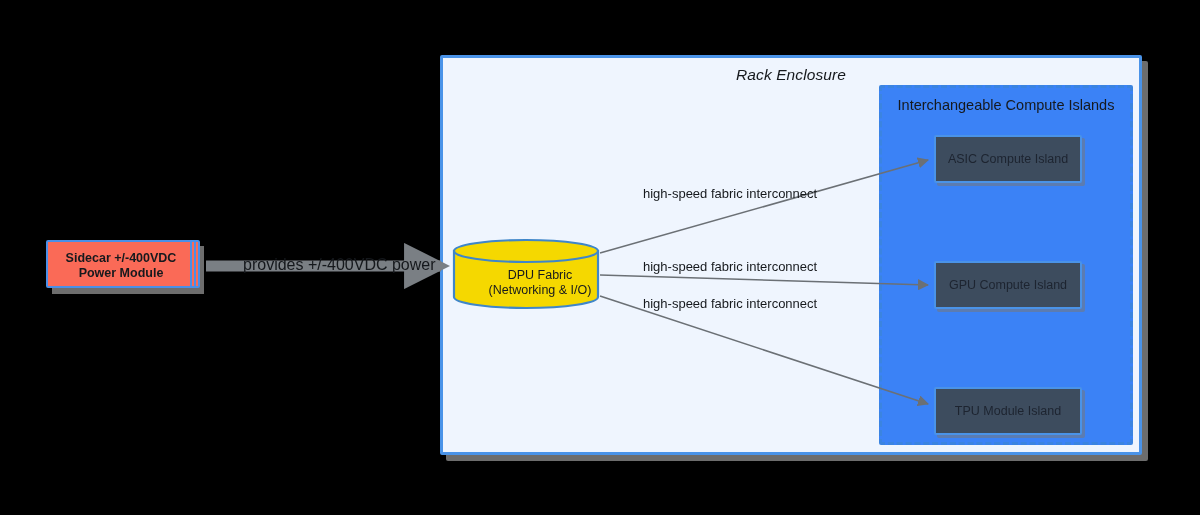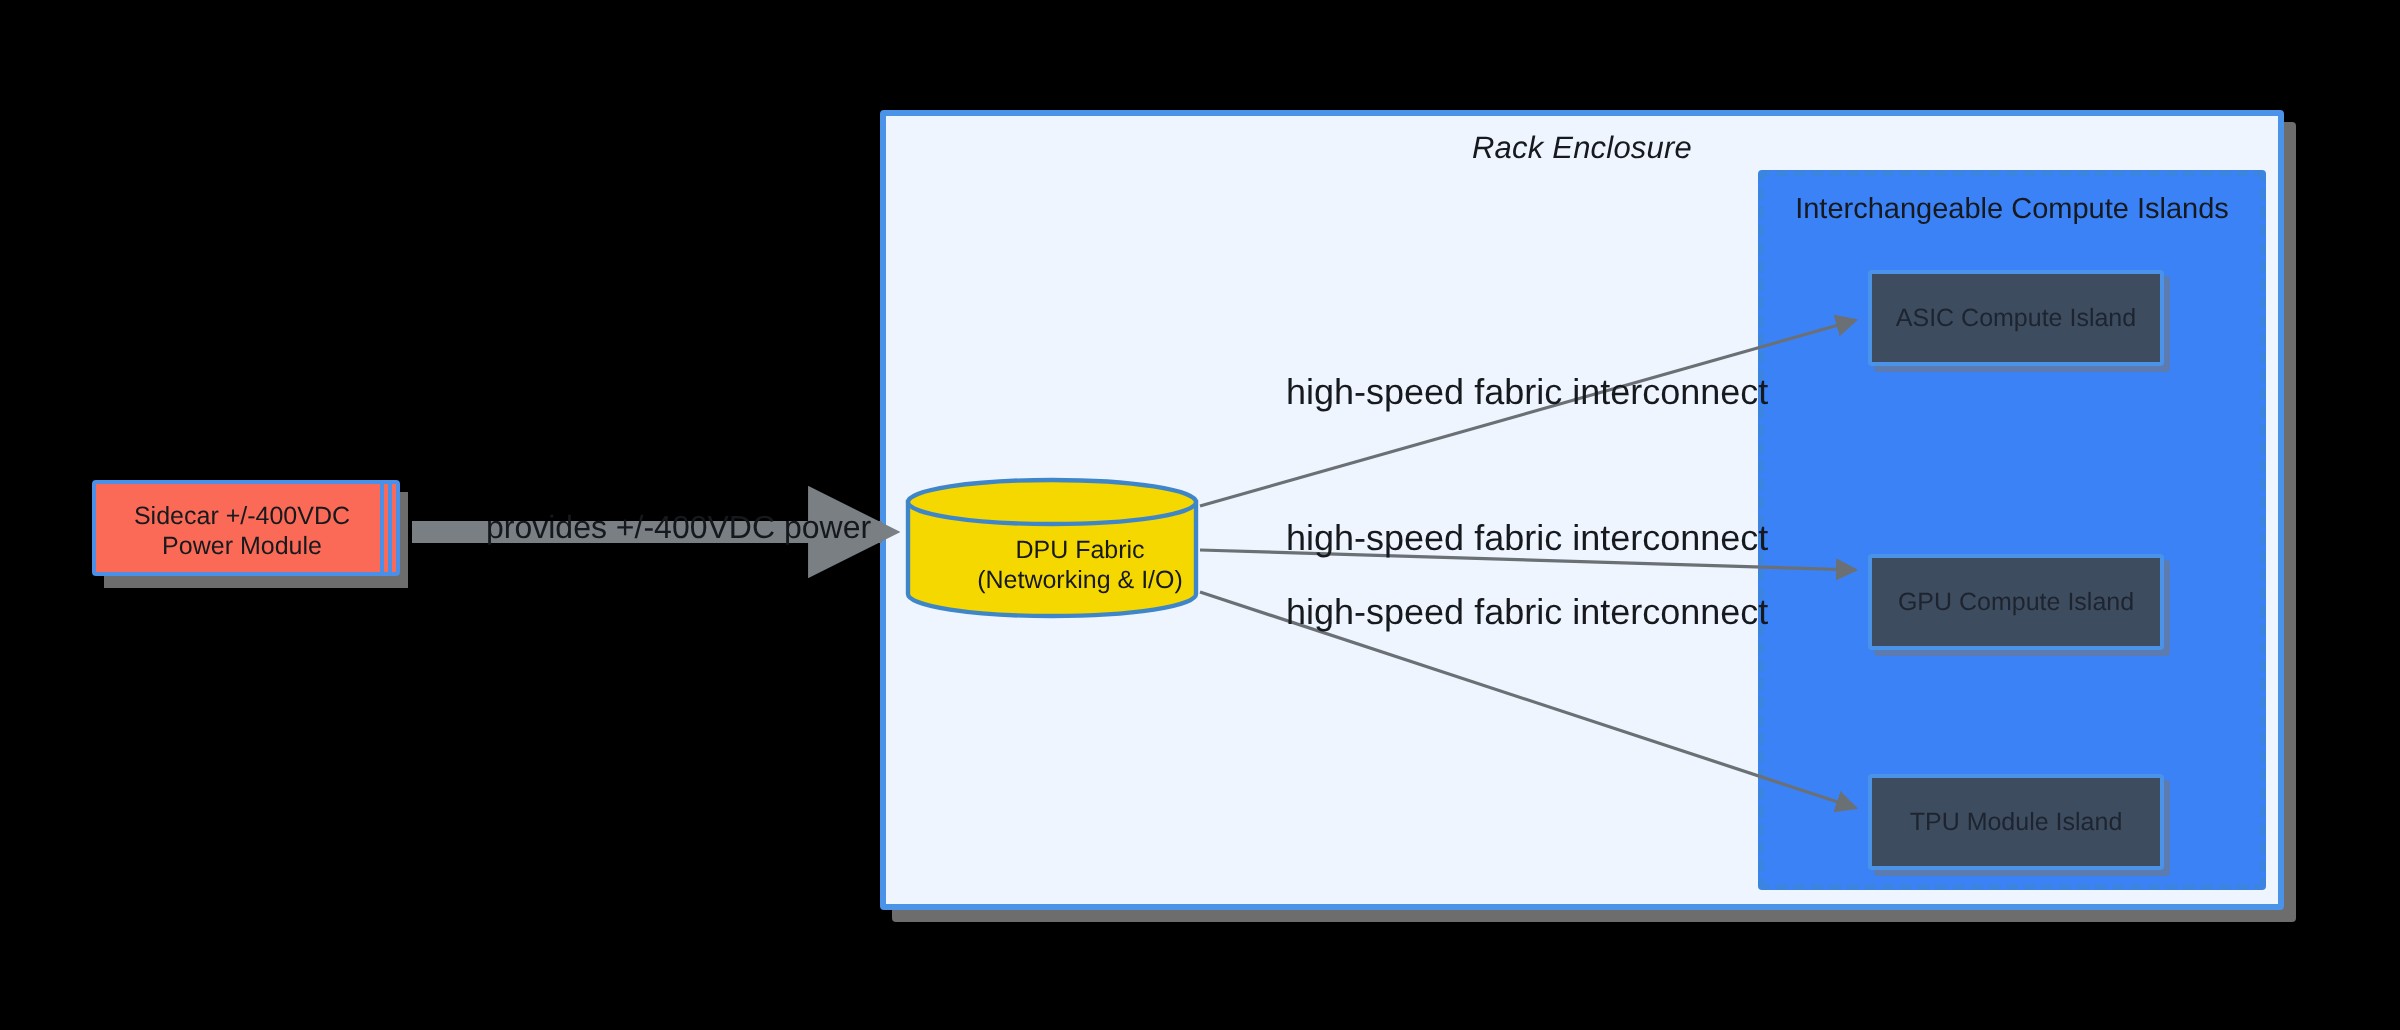--- a/index.html
+++ b/index.html
@@ -73,21 +73,21 @@
     border-radius: 2px;
     box-sizing: border-box;
     display: flex;
     align-items: center;
     justify-content: center;
     color: #1d2430;
     font-size: 12.5px;
     box-shadow: 3px 3px 0 0 rgba(120,120,120,0.55);
   }
   .island-asic { left: 934px; top: 135px; }
-  .island-gpu  { left: 934px; top: 261px; margin-top: 16px; }
+  .island-gpu  { left: 934px; top: 261px; }
   .island-tpu  { left: 934px; top: 387px; }
 
   
   .dpu-wrap {
     position: absolute;
     left: 452px;
     top: 238px;
     width: 148px;
     height: 72px;
   }
@@ -134,20 +134,21 @@
   .power-text {
     position: absolute;
     left: 0;
     top: 9px;
     width: 146px;
     text-align: center;
     font-size: 12.5px;
     color: #16191d;
     line-height: 15px;
     pointer-events: none;
+    font-weight: bold;
   }
 
   
   #edges {
     position: absolute;
     left: 0;
     top: 0;
     width: 1200px;
     height: 515px;
     pointer-events: none;
@@ -159,21 +160,21 @@
   }
   .edge-power {
     stroke: #7a7f84;
     stroke-width: 11;
     fill: none;
   }
 
   
   .edge-label {
     position: absolute;
-    font-size: 18px;
+    font-size: 13px;
     color: #16191d;
     white-space: nowrap;
   }
   .edge-label-dark {
     position: absolute;
     font-size: 16px;
     color: #15181c;
     white-space: nowrap;
   }
   .lbl-asic { left: 643px; top: 186px; }

